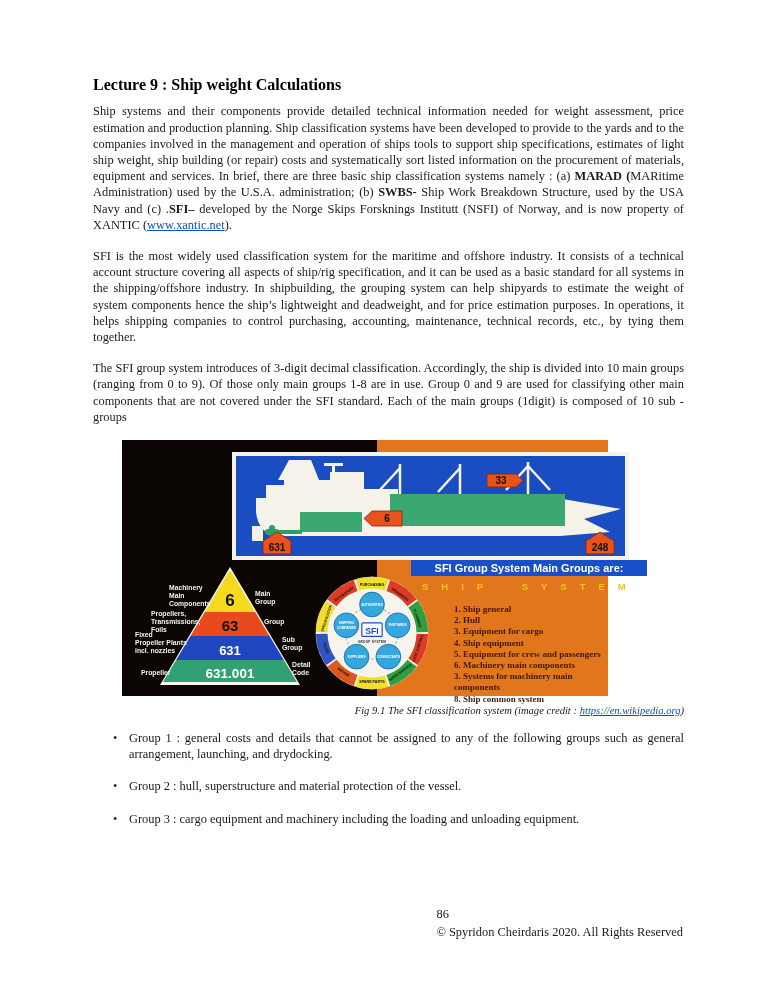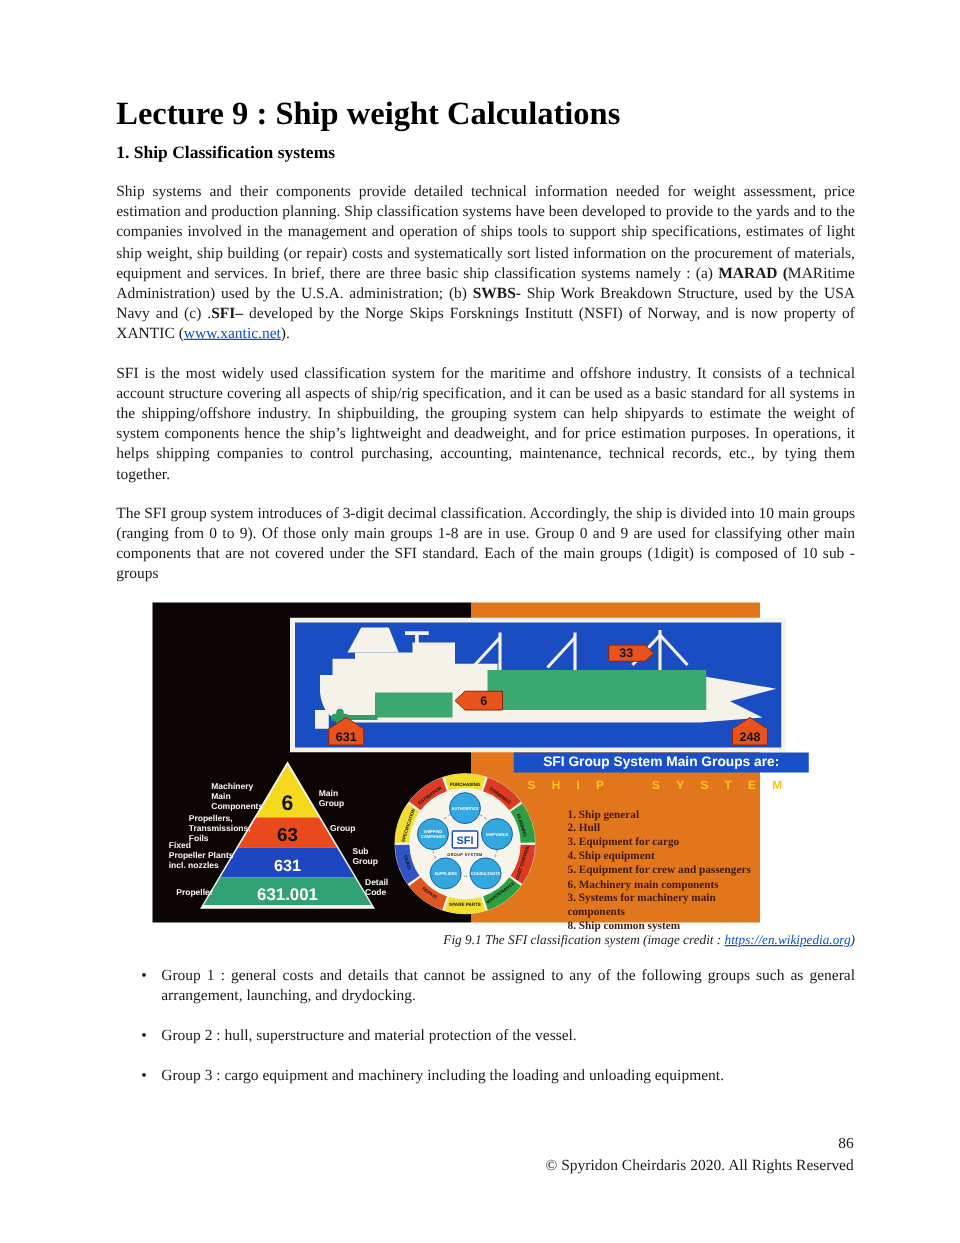--- a/index.html
+++ b/index.html
@@ -1,19 +1,19 @@
 <!DOCTYPE html>
 <html><head>
 <meta charset="utf-8">
 <style>
   html,body{margin:0;padding:0;background:#ffffff;}
   .page{position:relative;width:768px;height:994px;background:#ffffff;
         font-family:"Liberation Serif",serif;color:#1a1a1a;overflow:hidden;}
   .content{position:absolute;left:93px;top:76px;width:591px;}
-  h1.title{font-size:26px;line-height:1.15;margin:0 0 9px 0;font-weight:bold;color:#000;}
+  h1.title{font-size:16px;line-height:1.15;margin:0 0 9px 0;font-weight:bold;color:#000;}
   h2.heading{font-size:14px;margin:0 0 14px 0;font-weight:bold;color:#000;}
   p.body{font-size:12.4px;line-height:16.2px;text-align:justify;margin:0 0 15px 0;}
   p.body b{font-weight:bold;}
   .link{color:#0853c4;text-decoration:underline;cursor:pointer;}
   
   .figure{position:relative;width:486px;height:256px;margin:13px 0 0 29px;
           background:linear-gradient(90deg,#0B0504 0,#0B0504 255px,#E2761C 255px,#E2761C 100%);}
   .ship-panel{position:absolute;left:110px;top:12px;}
   .pyramid-svg{position:absolute;left:35px;top:126px;}
   .pyr-label{position:absolute;color:#f5f2ea;font-family:"Liberation Sans",sans-serif;
@@ -26,36 +26,35 @@
           font-family:Liberation Sans, sans-serif;font-weight:bold;font-size:9.5px;
           letter-spacing:13px;word-spacing:10px;white-space:nowrap;z-index:2;}
   .main-groups{position:absolute;left:332px;top:164px;color:#3F1A0C;
           font-family:"Liberation Serif",serif;font-weight:bold;font-size:9px;line-height:11.2px;z-index:2;}
   
   .caption{text-align:right;font-style:italic;font-size:10.6px;margin:9px 0 14px 0;}
   p.intro{font-size:12.4px;line-height:16.2px;margin:0 0 14px 0;}
   .bullet{display:flex;font-size:12.4px;line-height:16.2px;margin:0 0 16px 0;padding-left:20px;}
   .bullet .dot{width:16px;flex:none;}
   .bullet .btext{flex:1;text-align:justify;}
-  .footer{position:absolute;right:85px;top:906px;text-align:right;font-size:12.4px;line-height:17.5px;color:#1a1a1a;}
+  .footer{position:absolute;right:85px;top:906px;text-align:left;font-size:12.4px;line-height:17.5px;color:#1a1a1a;}
   svg text{font-family:"Liberation Sans",sans-serif;}
   .tag-t{font-size:10px;font-weight:bold;fill:#111;text-anchor:middle;}
   .ring-t{font-size:3.8px;font-weight:bold;fill:#141414;text-anchor:middle;}
   .circ-t{font-size:3.3px;font-weight:bold;fill:#ffffff;text-anchor:middle;}
   .pyr-num-dark{font-weight:bold;fill:#111;text-anchor:middle;}
   .pyr-num-light{font-weight:bold;fill:#fff;text-anchor:middle;}
 </style>
 </head>
 <body>
 
 <div class="page">
   <div class="content">
 
     <h1 class="title">Lecture 9 : Ship weight Calculations</h1>
-    <h2 class="heading">1. Ship Classification systems</h2>
 
     <p class="body"><span>Ship systems and their components provide detailed technical information needed for weight assessment, price estimation and production planning.  Ship classification systems have been developed to provide to the yards and to the companies involved in the management and operation of ships tools to support ship specifications, estimates of light ship weight, ship building (or repair) costs and systematically sort listed information on the procurement of materials, equipment and services. In brief, there are three basic ship classification systems namely : (a) </span><b>MARAD (</b><span>MARitime Administration) used by the U.S.A. administration; (b) </span><b>SWBS-</b><span> Ship Work Breakdown Structure, used by the USA Navy and (c) .</span><b>SFI–</b><span> developed by the Norge Skips Forsknings Institutt (NSFI) of Norway, and is now property of XANTIC (</span><span class="link">www.xantic.net</span><span>).</span></p>
 
     <p class="body">SFI is the most widely used classification system for the maritime and offshore industry. It consists of a technical account structure covering all aspects of ship/rig specification, and it can be used as a basic standard for all systems in the shipping/offshore industry. In shipbuilding, the grouping system can help shipyards to estimate the weight of system components hence the ship’s lightweight and deadweight, and for price estimation purposes. In operations, it helps shipping companies to control purchasing, accounting, maintenance, technical records, etc., by tying them together.</p>
 
     <p class="body">The SFI group system introduces of 3-digit decimal classification. Accordingly, the ship is divided into 10 main groups (ranging from 0 to 9). Of those only main groups 1-8 are in use. Group 0 and 9 are used for classifying other main components that are not covered under the SFI standard. Each of the main groups (1digit) is composed of 10 sub - groups</p>
 
     <div class="figure">
 
       <svg class="ship-panel" width="397" height="108" viewBox="0 0 397 108">

